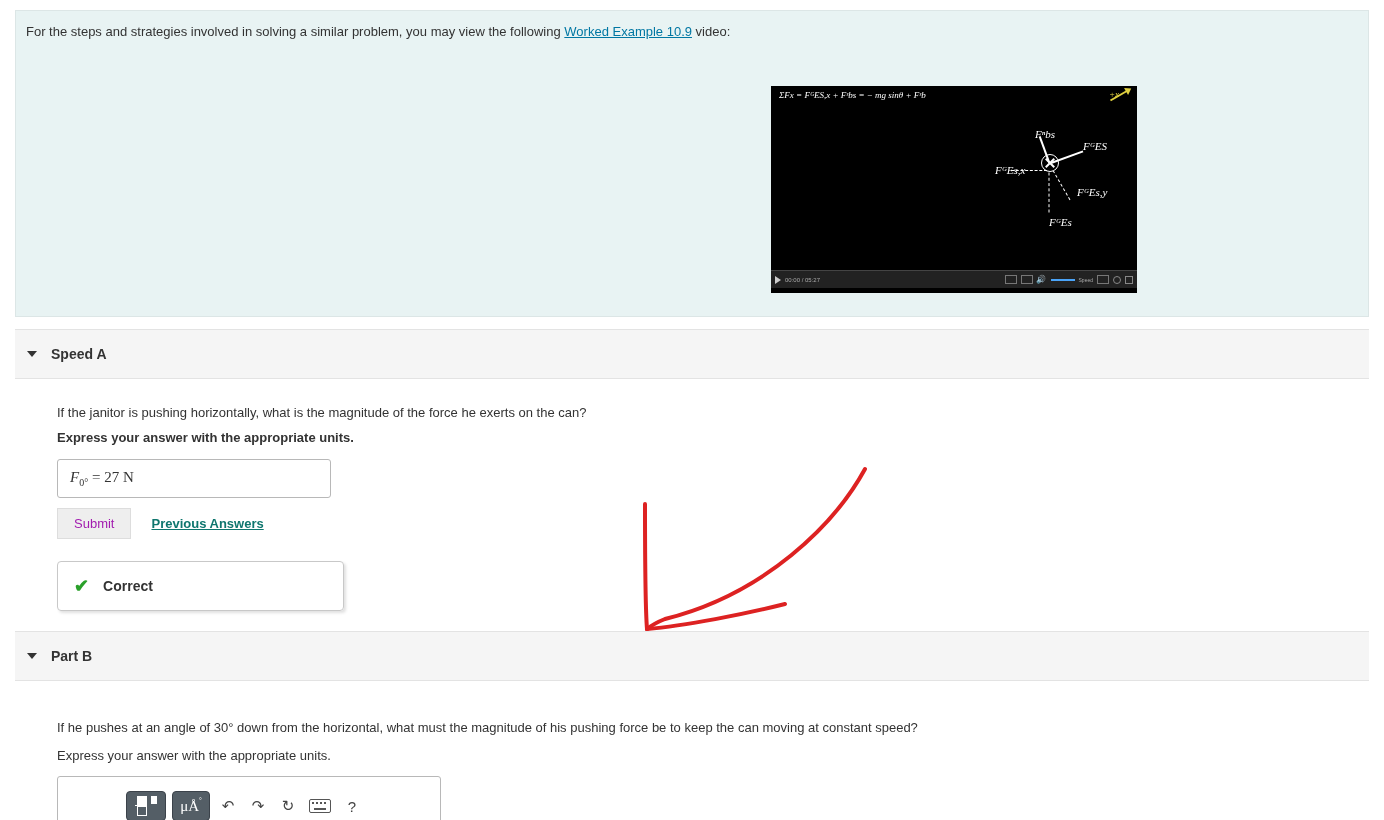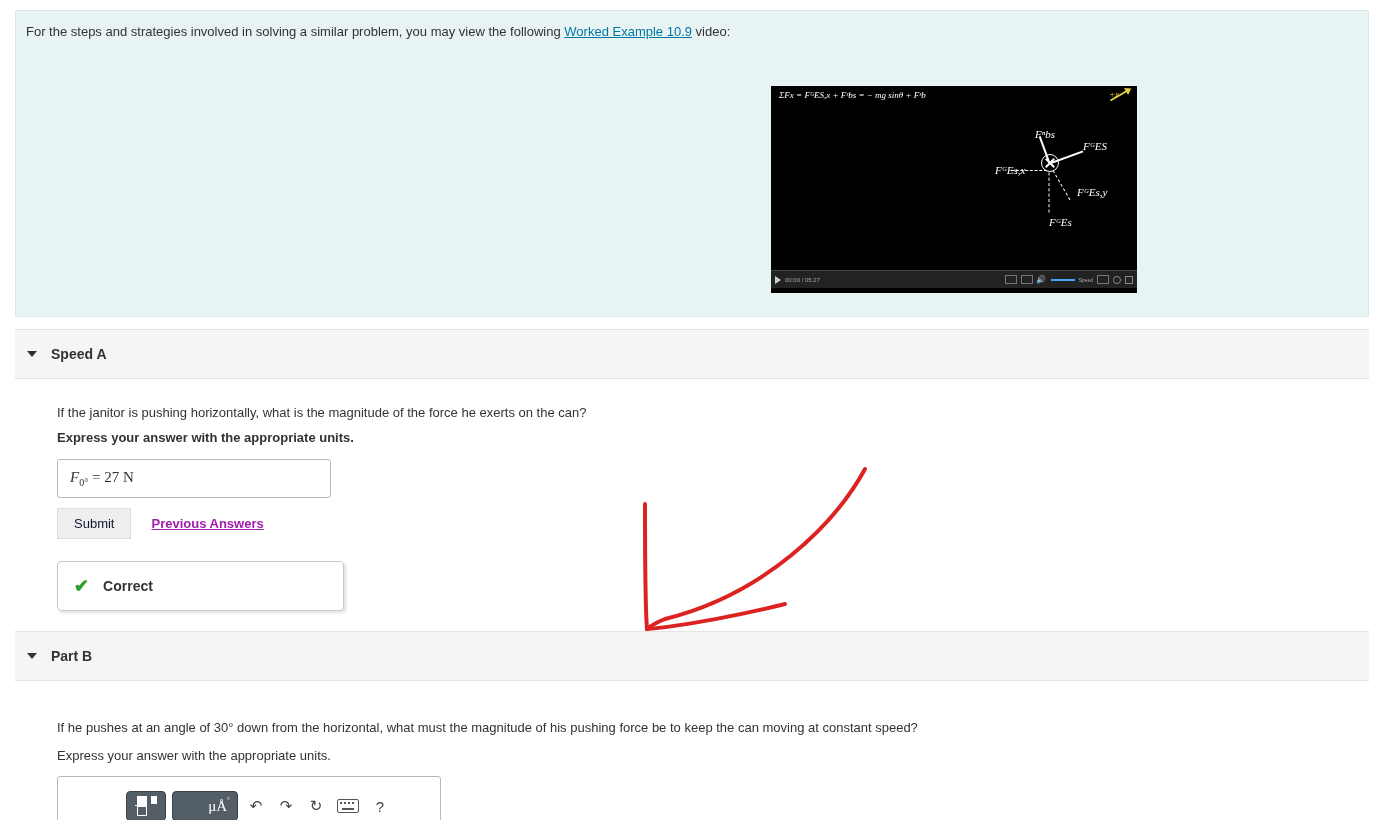--- a/index.html
+++ b/index.html
@@ -123,24 +123,24 @@
     padding: 9px 12px;
     width: 248px;
     font-family:"Times New Roman", serif;
     font-size:15px;
     background:#fff;
     margin-bottom:10px;
   }
   .answer-box .sub { font-size:10px; vertical-align:sub;}
   .submit-row { display:flex; align-items:center; gap:20px; margin-bottom:22px;}
   .submit-btn {
-    background:#eee; color:#0f172a; border:1px solid #ddd;
+    background:#eee; color:#a21caf; border:1px solid #ddd;
     padding:7px 16px; font-size:13px; cursor:not-allowed;
   }
-  .prev-link { color:#a21caf; text-decoration:underline; font-weight:bold; font-size:13px; cursor:pointer;}
+  .prev-link { color:#0f766e; text-decoration:underline; font-weight:bold; font-size:13px; cursor:pointer;}
 
   .correct-box {
     border:1px solid #c8c8c8; border-radius:4px;
     box-shadow: 2px 2px 3px rgba(0,0,0,0.12);
     padding: 13px 16px;
     width: 253px;
     display:flex; align-items:center; gap:14px;
     font-weight:bold; font-size:14px;
   }
   .correct-box .check { color:#2aa02a; font-size:18px; font-weight:bold;}
@@ -166,21 +166,20 @@
   .tb-fraction .frac-icon {
     width:22px; height:20px; position:relative;
   }
   .tb-fraction .frac-icon .top { position:absolute; top:0; left:2px; width:8px; height:8px; border:1px solid #fff; background:#fff;}
   .tb-fraction .frac-icon .bot { position:absolute; bottom:0; left:2px; width:8px; height:8px; border:1px solid #fff;}
   .tb-fraction .frac-icon .bar { position:absolute; top:9px; left:0; width:12px; height:1px; background:#fff;}
   .tb-fraction .frac-icon .side { position:absolute; top:0; right:0; width:6px; height:8px; background:#fff;}
   .tb-units {
     width:36px; background:#545e66; color:#fff; border:1px solid #3b424a;
     font-family:"Times New Roman", serif;
-    padding-left:28px;
   }
   .tb-units .ring { font-size:7px; position:relative; top:-6px;}
   .tb-plain { width:24px; color:#444; }
   .tb-kb { width:28px;}
   .tb-kb-icon { width:20px; height:12px; border:1.5px solid #555; border-radius:2px; position:relative;}
   .tb-kb-icon::before { content:""; position:absolute; top:2px; left:2px; right:2px; height:2px;
      background: repeating-linear-gradient(90deg,#555 0 2px, transparent 2px 4px);}
   .tb-kb-icon::after { content:""; position:absolute; bottom:2px; left:4px; right:4px; height:2px; background:#555;}
 
   .red-arrow {

